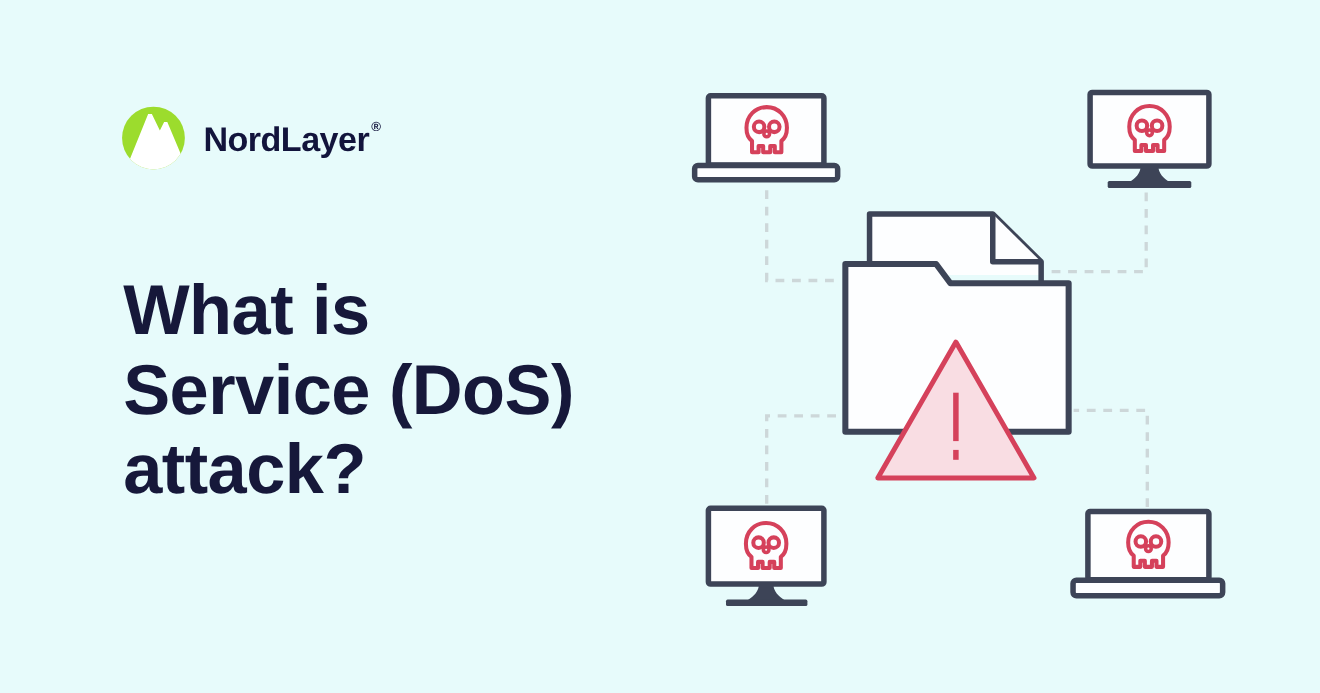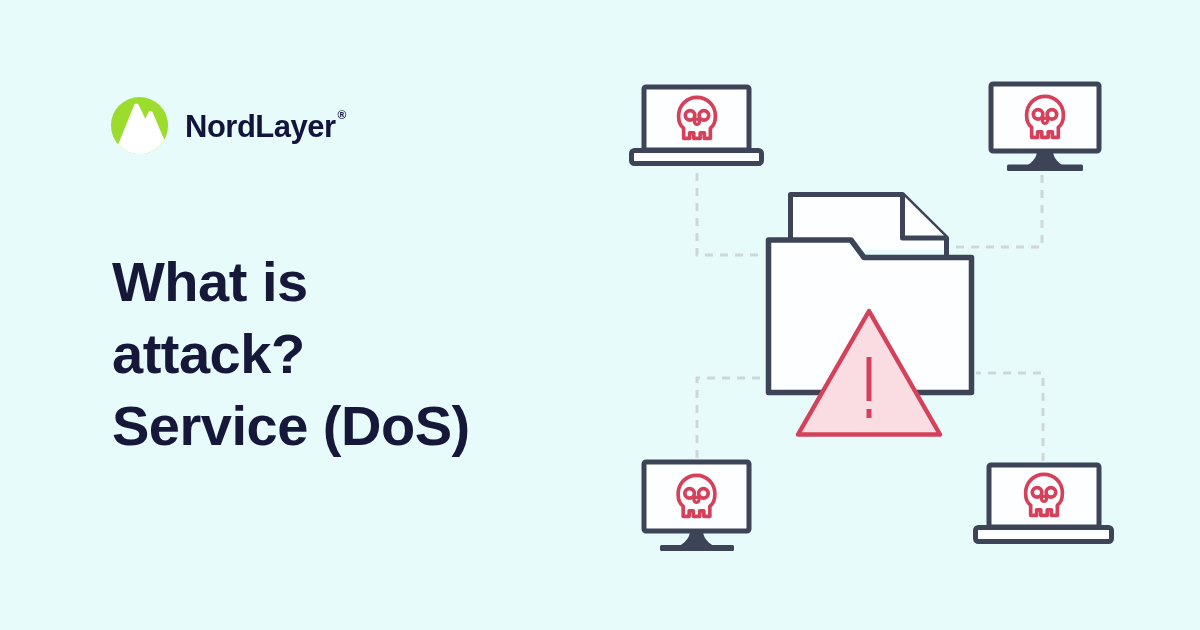--- a/index.html
+++ b/index.html
@@ -14,21 +14,21 @@
   }
   .logo-text{
     font-size:31px;font-weight:700;color:#12143c;letter-spacing:-0.5px;
     display:flex;align-items:flex-start;line-height:1;
   }
   .logo-text sup{
     font-size:12px;font-weight:700;position:relative;top:-2px;left:2px;
   }
   .headline{
     position:absolute;left:112px;top:246px;
-    font-size:56px;line-height:72px;font-weight:600;
+    font-size:64px;line-height:72px;font-weight:600;
     color:#16183a;letter-spacing:-0.5px;
   }
   .headline .line{display:block;}
   .illustration{position:absolute;left:0;top:0;width:1200px;height:630px;}
 </style>
 </head>
 <body>
 
 <div class="canvas">
 
@@ -43,22 +43,22 @@
       <path clip-path="url(#logoClip)" fill="#ffffff" d="M112,157 L133.5,104 L137,104 L144.5,119.5 L148.5,111.5 L151.5,111.5 L169,153 L169,157 Z"></path>
     </svg>
     <div class="logo-text">
       <span>NordLayer</span>
       <sup>®</sup>
     </div>
   </div>
 
   <h1 class="headline" style="margin:0;">
     <span class="line">What is</span>
+    <span class="line">Service (DoS)</span>
     <span class="line">attack?</span>
-    <span class="line">Service (DoS)</span>
   </h1>
 
   <svg class="illustration" viewBox="0 0 1200 630">
     <defs>
 
       <g id="skull">
         <path d="M -20,-3
                  C -20,-15 -11,-23.5 0,-23.5
                  C 11,-23.5 20,-15 20,-3
                  C 20,3 18,7.5 14.5,10

